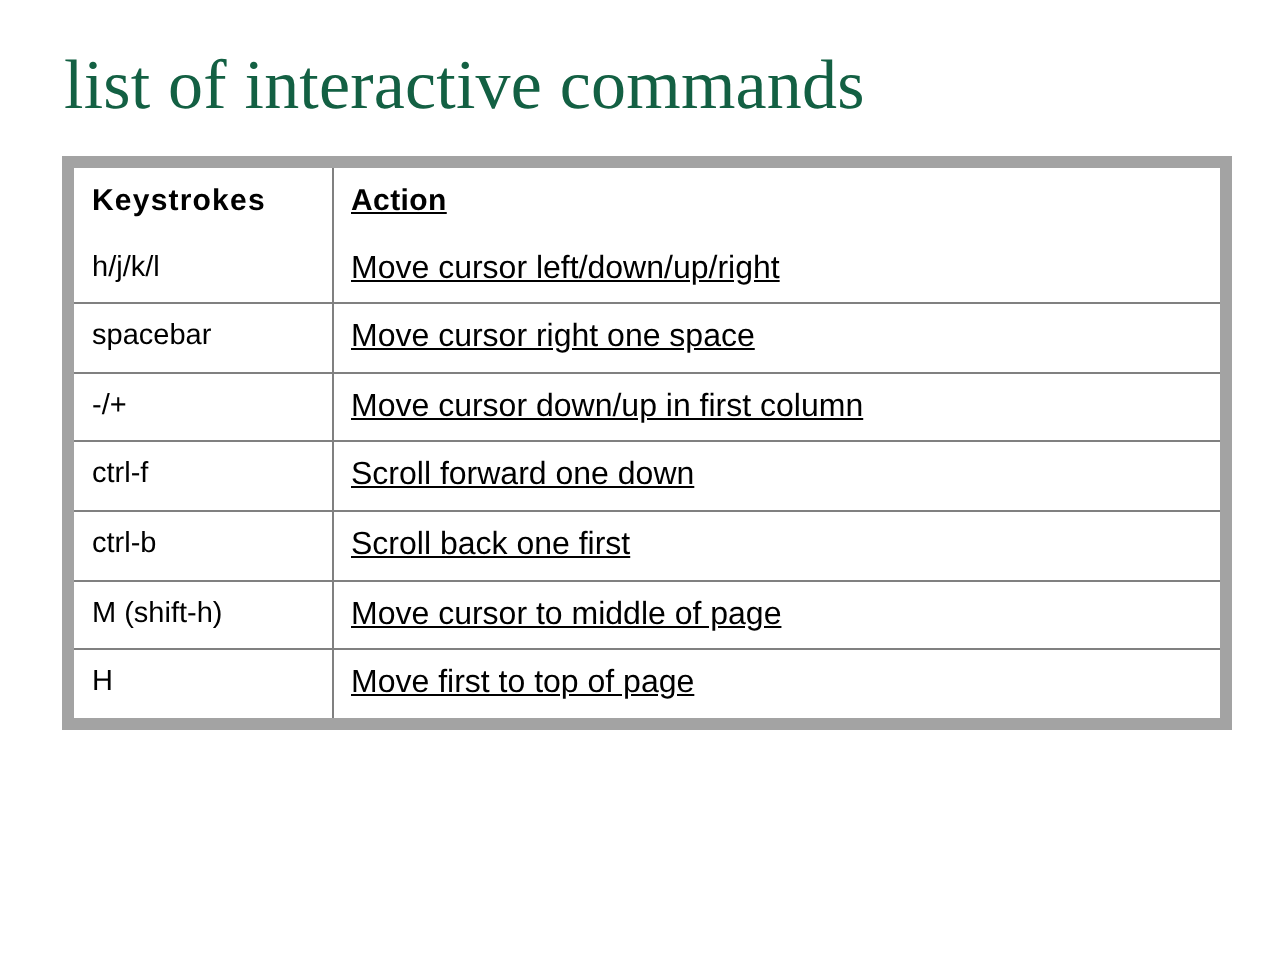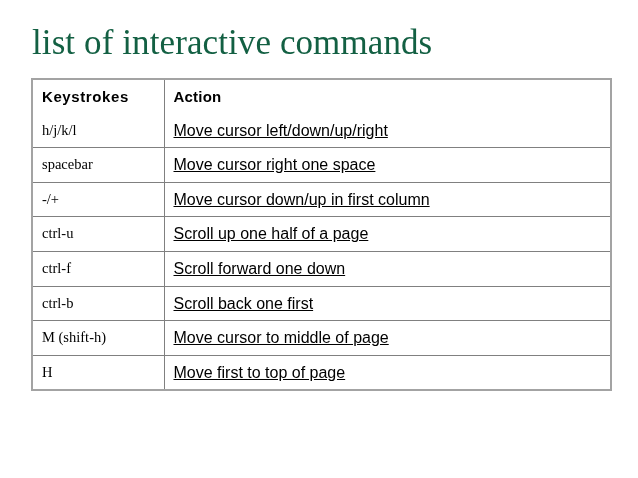--- a/index.html
+++ b/index.html
@@ -38,21 +38,21 @@
   }
 
   
   #commands-table {
     position: absolute;
     left: 31px;
     top: 78px;
     width: 579px;
     border-collapse: collapse;
     table-layout: fixed;
-    border: 2px solid #a3a3a3;
+    border: 6px solid #a3a3a3;
     background: #ffffff;
     padding-left: 28px;
   }
 
   #commands-table col.col-keys { width: 132px; }
   #commands-table col.col-action { width: 447px; }
 
   #commands-table tr {
     height: 33.6px;
   }
@@ -82,28 +82,28 @@
 
   
   .hdr-cell {
     font-weight: bold;
     font-size: 15px;
     letter-spacing: 0.6px;
     line-height: 33.6px;
   }
   .hdr-cell.hdr-action {
     letter-spacing: 0.2px;
+    text-decoration: underline;
   }
 
   
   .key-cell {
     font-size: 14.5px;
     font-weight: 400;
     line-height: 33.6px;
-    font-family: Liberation Serif, serif;
   }
   .act-cell {
     font-size: 16px;
     font-weight: 400;
     line-height: 33.6px;
     padding-left: 10px;
     text-decoration: underline;
   }
 </style>
 </head>
@@ -131,24 +131,20 @@
       </tr>
       <tr>
         <td class="key-cell">spacebar</td>
         <td class="act-cell">Move cursor right one space</td>
       </tr>
       <tr>
         <td class="key-cell">-/+</td>
         <td class="act-cell">Move cursor down/up in first column</td>
       </tr>
       <tr>
-        <td class="key-cell">ctrl-u</td>
-        <td class="act-cell">Scroll up one half of a page</td>
-      </tr>
-      <tr>
         <td class="key-cell">ctrl-f</td>
         <td class="act-cell">Scroll forward one down</td>
       </tr>
       <tr>
         <td class="key-cell">ctrl-b</td>
         <td class="act-cell">Scroll back one first</td>
       </tr>
       <tr>
         <td class="key-cell">M (shift-h)</td>
         <td class="act-cell">Move cursor to middle of page</td>

